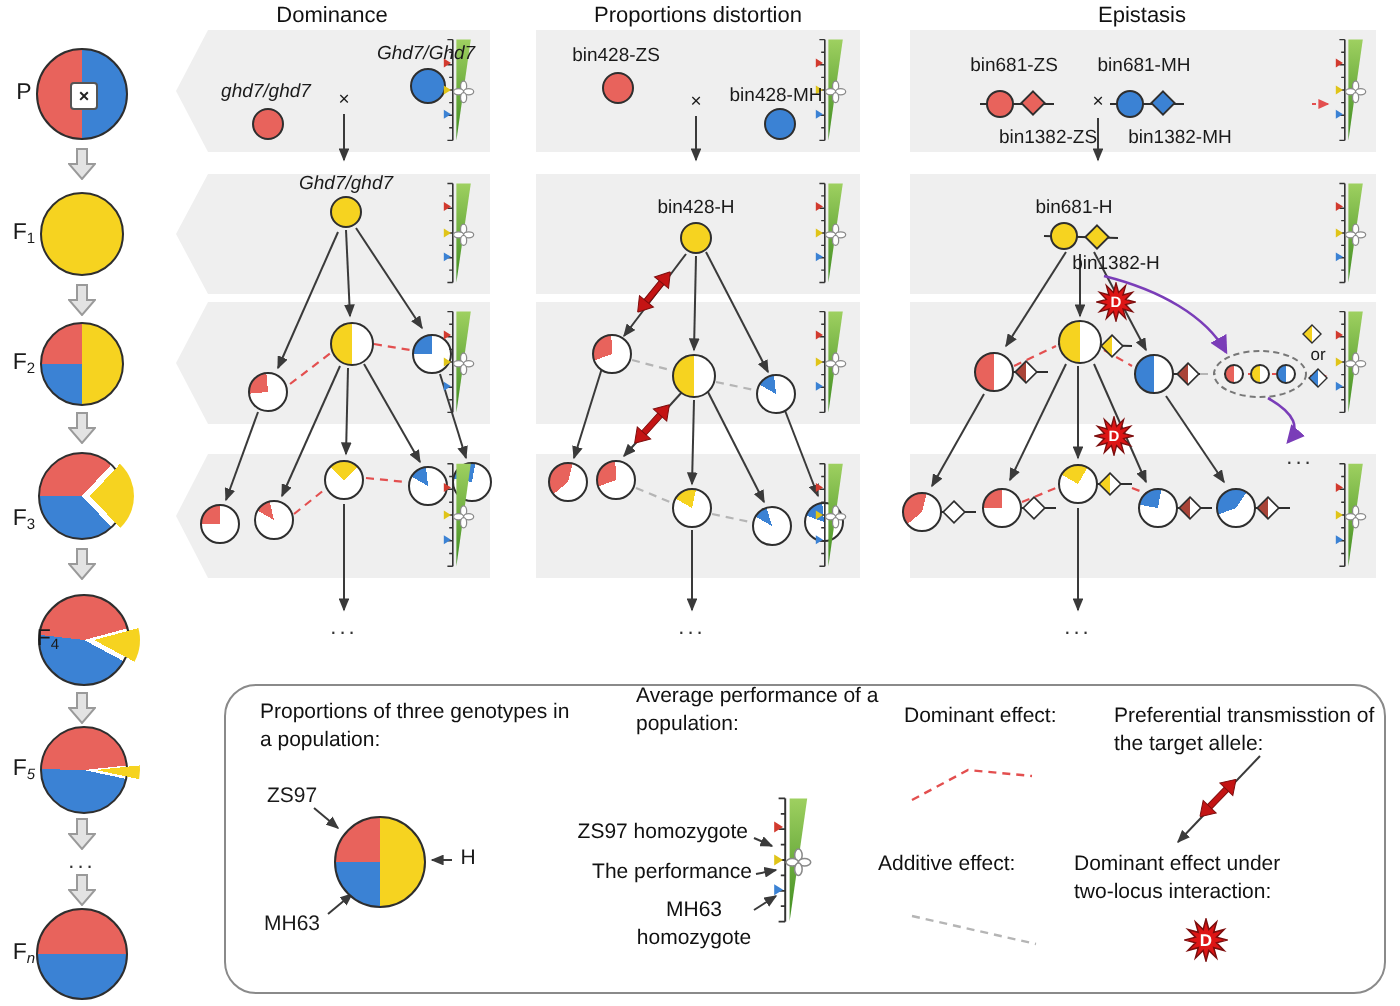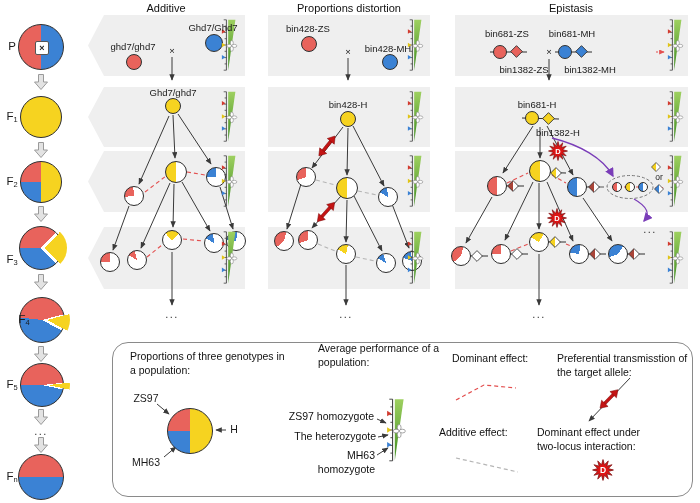--- a/index.html
+++ b/index.html
@@ -1,20 +1,20 @@
 <!DOCTYPE html>
 <html><head>
 <meta charset="utf-8">
 <style>
   html,body{margin:0;padding:0}
   body{width:700px;height:503px;position:relative;background:#fff;font-family:"Liberation Sans",sans-serif;overflow:hidden}
   .band{position:absolute;background:#efefef;z-index:1}
   .band.pointed{clip-path:polygon(16px 0,100% 0,100% 100%,16px 100%,0 50%)}
   .lbl{position:absolute;transform:translate(-50%,-50%);font-size:9.5px;color:#1a1a1a;white-space:nowrap;z-index:6}
-  .it{}
+  .it{font-style:italic}
   .ttl{font-size:11px;color:#111}
   .gen{font-size:11.5px}
   .gen .sub{font-size:7.5px;vertical-align:-2px}
   .pie{position:absolute;border:1.2px solid #2e2e2e;border-radius:50%;box-sizing:border-box;z-index:4}
   .wedge{border:none;z-index:5}
   .dots{position:absolute;transform:translate(-50%,-50%);font-size:11px;letter-spacing:1.5px;color:#333;z-index:6}
   .xbox{position:absolute;left:35px;top:41px;width:12px;height:12px;background:#fff;border:1px solid #555;border-radius:2px;z-index:6;display:flex;align-items:center;justify-content:center;font-size:9px;font-weight:bold;color:#222}
   svg.icon{position:absolute;z-index:4;overflow:visible}
   .dlabel{position:absolute;transform:translate(-50%,-50%);font-size:7.5px;font-weight:bold;color:#fff;z-index:7}
   .legendbox{position:absolute;left:112px;top:342px;width:581px;height:155px;border:1.4px solid #8a8a8a;border-radius:16px;background:#fff;box-sizing:border-box;z-index:2}
@@ -183,21 +183,21 @@
     <line x1="378" y1="437" x2="388" y2="435"></line>
     <line x1="377" y1="455" x2="388" y2="448"></line>
     <line x1="630" y1="378" x2="589" y2="421"></line>
   </g>
   <polyline points="456,400 484,385 516,388" fill="none" stroke="#e34f4f" stroke-width="1.2" stroke-dasharray="4 3"></polyline>
   <line x1="456" y1="458" x2="518" y2="472" stroke="#b5b5b5" stroke-width="1.2" stroke-dasharray="4 3"></line>
   <use href="#dbl" width="26" height="12" x="-13" y="-6" transform="translate(609,399) rotate(134)"></use>
   <use href="#starburst" width="22" height="22" x="-11" y="-11" transform="translate(603,470)"></use>
 </svg>
 
-<span class="lbl ttl" style="left:166px;top:8px">Additive</span>
+<span class="lbl ttl" style="left:166px;top:8px">Dominance</span>
 <span class="lbl ttl" style="left:349px;top:8px">Proportions distortion</span>
 <span class="lbl ttl" style="left:571px;top:8px">Epistasis</span>
 
 <span class="lbl gen" style="left:12px;top:47px"><span>P</span><span class="sub"></span></span>
 <span class="lbl gen" style="left:12px;top:117px"><span>F</span><span class="sub">1</span></span>
 <span class="lbl gen" style="left:12px;top:182px"><span>F</span><span class="sub">2</span></span>
 <span class="lbl gen" style="left:12px;top:260px"><span>F</span><span class="sub">3</span></span>
 <span class="lbl gen" style="left:24px;top:320px"><span>F</span><span class="sub">4</span></span>
 <span class="lbl gen" style="left:12px;top:385px"><span>F</span><span class="sub it">5</span></span>
 <span class="lbl gen" style="left:12px;top:477px"><span>F</span><span class="sub it">n</span></span>
@@ -377,22 +377,22 @@
   </svg>
 
 <div class="legendbox"></div>
 <div class="ltext" style="left:130px;top:350px;width:160px">Proportions of three genotypes in a population:</div>
 <span class="lbl" style="left:146px;top:398px;font-size:10.5px">ZS97</span>
 <span class="lbl" style="left:146px;top:462px;font-size:10.5px">MH63</span>
 <span class="lbl" style="left:234px;top:429px;font-size:10.5px">H</span>
 <div class="pie" style="left: 167px; top: 408px; width: 46px; height: 46px; background: conic-gradient(rgb(246, 211, 32) 0%, rgb(246, 211, 32) 50%, rgb(59, 130, 212) 50%, rgb(59, 130, 212) 75%, rgb(232, 99, 92) 75%, rgb(232, 99, 92) 100%);"></div>
 <div class="ltext" style="left:318px;top:342px;width:130px">Average performance of a population:</div>
 <div class="ltext" style="left:288px;top:410px;width:86px;text-align:right">ZS97 homozygote</div>
-<div class="ltext" style="left:288px;top:430px;width:88px;text-align:right">The heterozygote</div>
-<div class="ltext" style="left:289px;top:449px;width:86px;text-align:right">MH63 homozygote</div>
+<div class="ltext" style="left:288px;top:430px;width:88px;text-align:right">The performance</div>
+<div class="ltext" style="left:304px;top:449px;width:86px;text-align:center">MH63 homozygote</div>
 <svg class="icon" style="left:386px;top:397px;width:22px;height:66px">
     <use href="#gauge-sym" width="22" height="66"></use>
   </svg>
 <div class="ltext" style="left:452px;top:352px;width:120px">Dominant effect:</div>
 <div class="ltext" style="left:439px;top:426px;width:120px">Additive effect:</div>
 <div class="ltext" style="left:557px;top:352px;width:135px">Preferential transmisstion of the target allele:</div>
 <div class="ltext" style="left:537px;top:426px;width:122px">Dominant effect under two-locus interaction:</div>
 <span class="dlabel" style="left:603px;top:470px;font-size:8.5px">D</span>
 
 </body></html>

